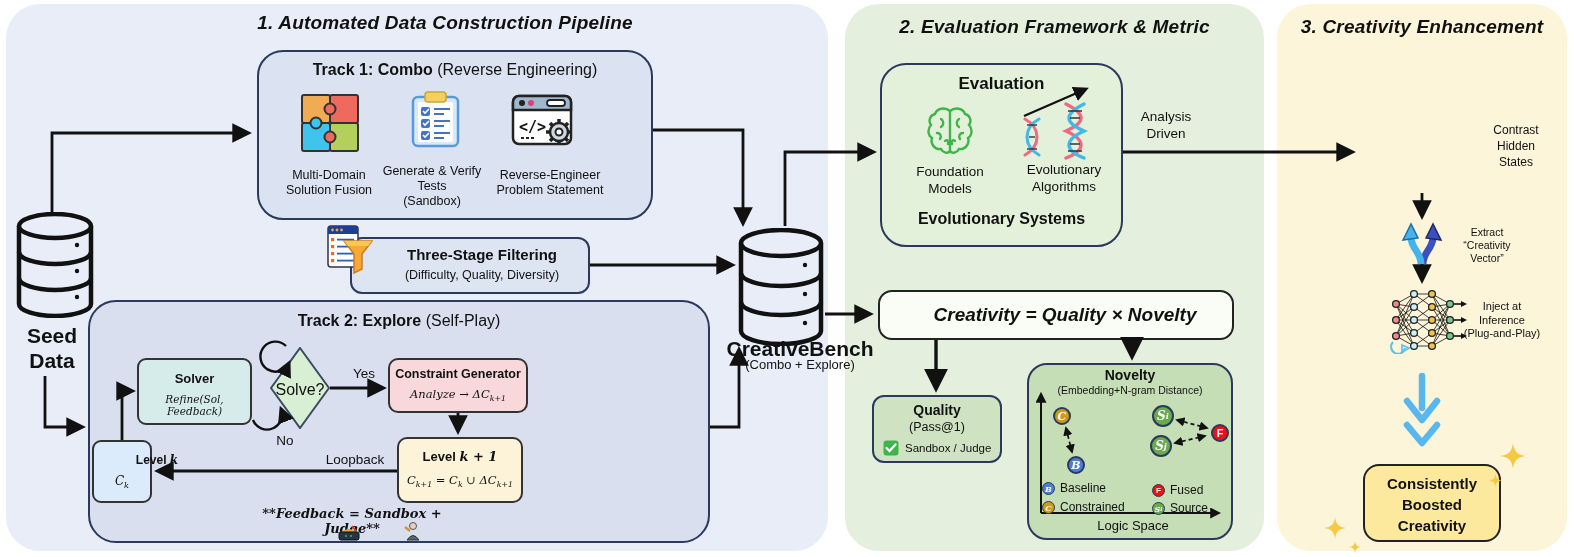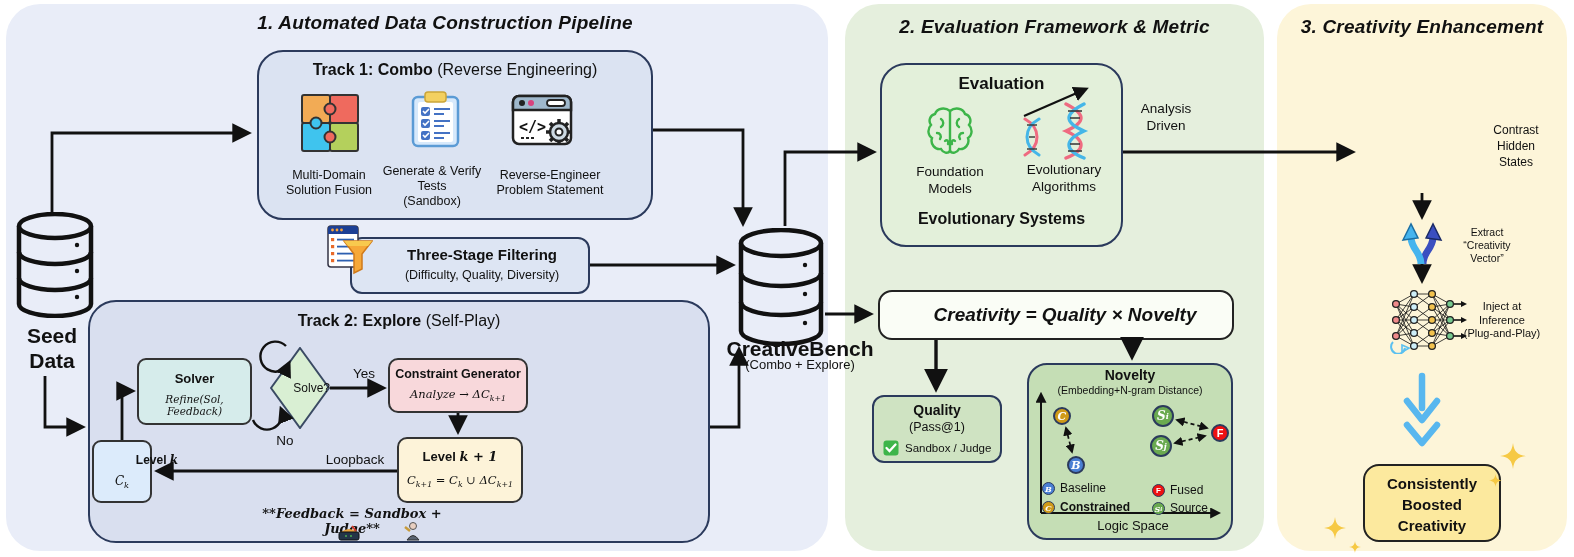--- a/index.html
+++ b/index.html
@@ -206,21 +206,21 @@
 
   <div class="bx" style="left:137px;top:358px;width:115px;height:67px;background:#d6eceb;border-color:#333;border-radius:9px;">
     <div class="abs ctr" style="left:0;top:11px;width:100%;font-size:13px;font-weight:bold;">Solver</div>
     <div class="abs ctr math" style="left:0;top:33px;width:100%;font-size:10.5px;">Refine(Sol, Feedback)</div>
   </div>
 
   <div class="abs z1" style="left:270px;top:347px;width:60px;height:82px;">
     <svg width="60" height="82" viewBox="0 0 60 82">
       <polygon points="30,1 59,41 30,81 1,41" fill="#d9efd3" stroke="#3a4a63" stroke-width="2"></polygon>
     </svg>
-    <div class="abs ctr" style="left:0;top:34px;width:100%;font-size:12px;text-align:right;">Solve?</div>
+    <div class="abs ctr" style="left:0;top:34px;width:100%;font-size:16px;">Solve?</div>
   </div>
   <div class="abs z3" style="left:347px;top:366px;width:34px;text-align:center;font-size:13.5px;">Yes</div>
   <div class="abs z3" style="left:270px;top:433px;width:30px;text-align:center;font-size:13.5px;">No</div>
 
   <div class="bx" style="left:388px;top:358px;width:140px;height:55px;background:#f8d8db;border-color:#333;border-radius:10px;">
     <div class="abs ctr" style="left:0;top:7px;width:100%;font-size:12.5px;font-weight:bold;">Constraint Generator</div>
     <div class="abs ctr math" style="left:0;top:27px;width:100%;font-size:11.5px;">
       <span>Analyze → ΔC</span><sub>k+1</sub>
     </div>
   </div>
@@ -319,21 +319,21 @@
           </g>
       </svg>
     </div>
     <div class="abs ctr ml" style="left:8px;top:98px;width:120px;font-size:13.5px;line-height:17px;">Foundation
 Models</div>
     <div class="abs ctr ml" style="left:122px;top:96px;width:120px;font-size:13.5px;line-height:17px;">Evolutionary
 Algorithms</div>
     <div class="abs ctr" style="left:0;top:145px;width:100%;font-size:16px;font-weight:bold;">Evolutionary Systems</div>
   </div>
 
-  <div class="abs z3 ctr ml" style="left:1130px;top:100px;width:72px;font-size:13.5px;line-height:17px;">Analysis
+  <div class="abs z3 ctr ml" style="left:1130px;top:108px;width:72px;font-size:13.5px;line-height:17px;">Analysis
 Driven</div>
 
   <div class="bx" style="left:878px;top:290px;width:356px;height:50px;background:#fafdf6;border-color:#222;border-width:2.5px;border-radius:14px;">
     <div class="abs ctr" style="left:9px;top:0;width:100%;line-height:46px;font-size:19px;font-weight:bold;font-style:italic;">Creativity = Quality × Novelty</div>
   </div>
 
   <div class="bx" style="left:872px;top:395px;width:130px;height:68px;background:#cfe3c2;border-width:2.5px;border-radius:12px;padding-left:32px;">
     <div class="abs ctr" style="left:0;top:5px;width:100%;font-size:14px;font-weight:bold;">Quality</div>
     <div class="abs ctr" style="left:0;top:23px;width:100%;font-size:12.5px;">(Pass@1)</div>
     <div class="abs" style="left:9px;top:43px;width:16px;height:16px;">
@@ -367,21 +367,21 @@
       <span>F</span>
     </div>
 
   <div class="nvbadge serifb" style="left:1042px;top:482px;background:#4a7fd4;">
       <span>B</span>
     </div>
   <div class="legend-t" style="left:1060px;top:481px;">Baseline</div>
   <div class="nvbadge serifb" style="left:1042px;top:501px;background:#cf9a18;">
       <span>C</span>
     </div>
-  <div class="legend-t" style="left:1060px;top:500px;font-weight:bold;">Constrained</div>
+  <div class="legend-t" style="left:1060px;top:500px;">Constrained</div>
   <div class="nvbadge" style="left:1152px;top:484px;background:#ee1111;font-weight:bold;">
       <span>F</span>
     </div>
   <div class="legend-t" style="left:1170px;top:483px;">Fused</div>
   <div class="nvbadge serifb" style="left:1152px;top:502px;background:#6aaa50;">
       <span>S</span>
       <sub>i</sub>
     </div>
   <div class="legend-t" style="left:1170px;top:501px;">Source</div>
 

